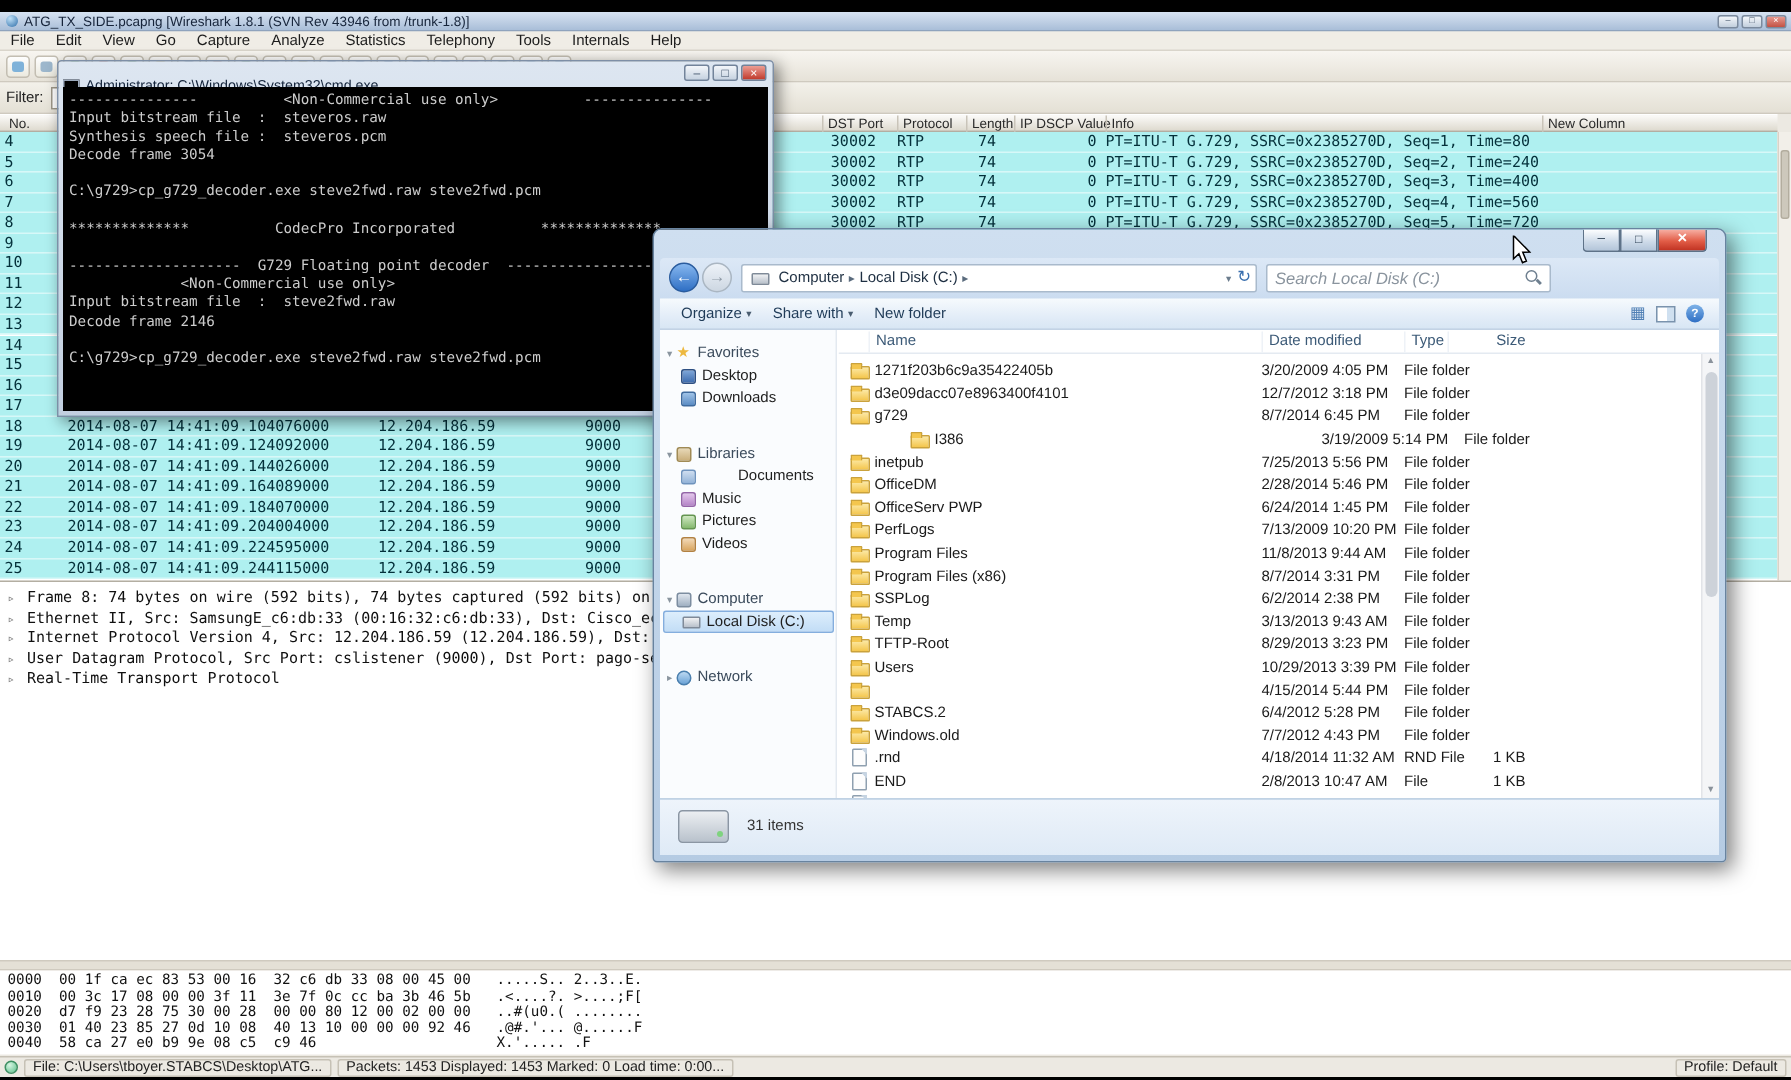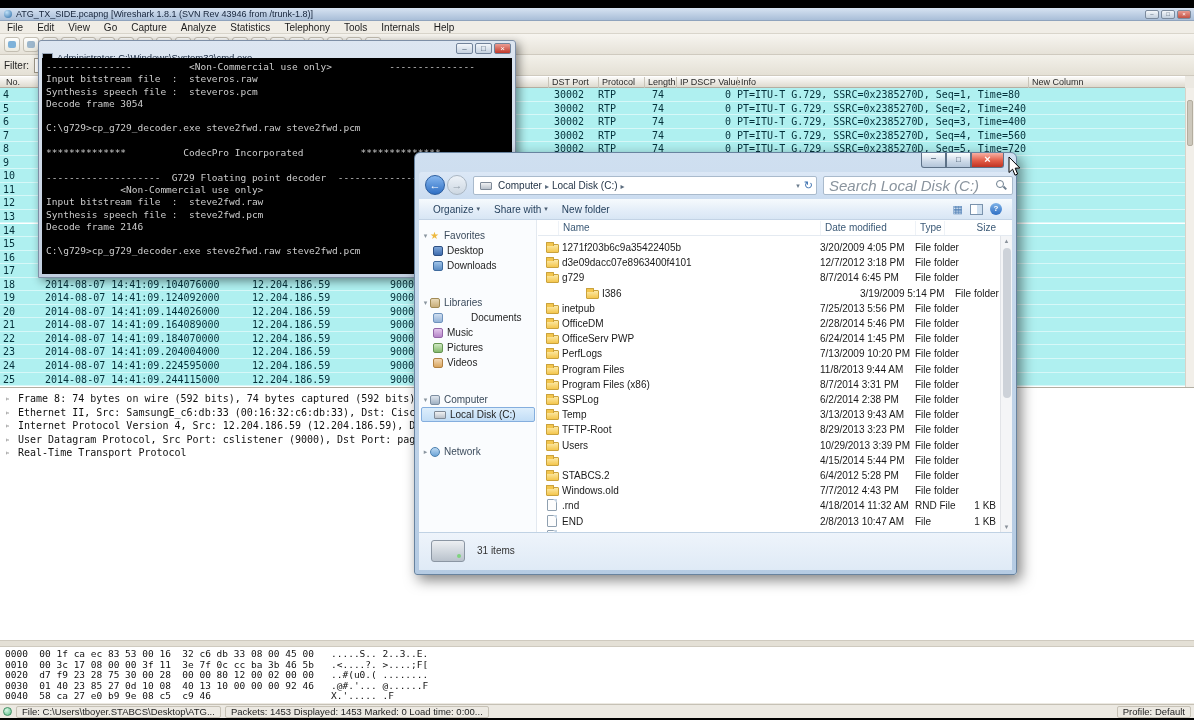--- a/index.html
+++ b/index.html
@@ -44,38 +44,38 @@
 #cmd{position:absolute;left:38px;top:40px;width:478px;height:238px;z-index:10;background:linear-gradient(#dde6f1,#c2cfe0);border:1px solid #7e8fa6;border-radius:3px 3px 0 0;box-shadow:3px 3px 10px rgba(0,0,0,.45)}
 #cmd-title{position:absolute;left:0;top:0;right:0;height:15px;display:flex;align-items:center;padding:16px 3px;font-size:9.5px;color:#13233a;white-space:nowrap}
 .cmd-ico{width:11px;height:9px;background:#000;border:1px solid #9aa8bb;margin-right:4px;flex:none}
 #cmd-caps{position:absolute;right:4px;top:2px;display:flex;gap:2px}
 .cmd-cap{width:17px;height:11px;border:1px solid #72839a;border-radius:2px;background:linear-gradient(#f3f6fa,#c6d2e0);text-align:center;font-size:8px;line-height:9px;color:#3c4f66}
 .cmd-cap.min::after{content:'–'}.cmd-cap.max::after{content:'□'}
 .cmd-cap.close{background:linear-gradient(#ec9d93,#c0392b);color:#fff}.cmd-cap.close::after{content:'×'}
 #cmd-body{position:absolute;left:3px;top:17px;width:470px;height:216px;background:#000;overflow:hidden;padding:3px 0 0 4px}
 .cmd-line{font-family:"DejaVu Sans Mono",monospace;font-size:9.5px;line-height:12.3px;min-height:12.3px;color:#ccc;white-space:pre}
 
-#exp{position:absolute;left:414px;top:152px;width:603px;height:423px;z-index:20;background:linear-gradient(#cfdff0,#b5cbe3);border:1px solid #68839f;border-radius:6px 6px 3px 3px;box-shadow:4px 5px 14px rgba(0,0,0,.5)}
+#exp{position:absolute;left:435px;top:152px;width:716px;height:423px;z-index:20;background:linear-gradient(#cfdff0,#b5cbe3);border:1px solid #68839f;border-radius:6px 6px 3px 3px;box-shadow:4px 5px 14px rgba(0,0,0,.5)}
 #exp-caps{position:absolute;right:12px;top:0;display:flex;z-index:2}
 .exp-cap{height:15px;border:1px solid #5e7288;border-top:none;background:linear-gradient(#fdfeff,#ccd9e8 60%,#b3c5d9);text-align:center;color:#2f4256}
 .exp-cap.min{width:25px;border-radius:0 0 0 3px;font-size:9px;line-height:10px}.exp-cap.min::after{content:'–'}
 .exp-cap.max{width:25px;font-size:8px;line-height:13px}.exp-cap.max::after{content:'□'}
 .exp-cap.close{width:33px;border-radius:0 0 3px 0;background:linear-gradient(#f7b0a4,#e25d47 55%,#c03322);color:#fff;font-size:11px;line-height:13px;font-weight:bold}.exp-cap.close::after{content:'×'}
 #exp-nav{position:absolute;left:4px;top:19px;right:4px;height:27px;background:linear-gradient(#dce8f6,#cbdcf0);border-radius:3px 3px 0 0}
 .navbtn{position:absolute;top:3px;width:20px;height:20px;border-radius:50%;text-align:center;font-size:11px;line-height:18px}
 #btn-back{left:6px;background:linear-gradient(#86b7ef,#2f6fc4);border:1px solid #2a5c9e;color:#fff}#btn-back::after{content:'←'}
 #btn-fwd{left:28px;background:linear-gradient(#edf2f8,#cdd7e2);border:1px solid #aab6c2;color:#8f9aa6}#btn-fwd::after{content:'→'}
 #addrbar{position:absolute;left:54px;top:4px;width:344px;height:19px;background:#fff;border:1px solid #a9bacc;border-radius:2px;display:flex;align-items:center;font-size:10px;color:#1e2f42;padding:0 3px}
 .addr-ico{width:12px;height:8px;background:linear-gradient(#f0f1f3,#b9c1cb);border:1px solid #7f8a98;border-radius:1px;margin:0 3px;flex:none}
 .crumb{padding:0 3px;white-space:nowrap}
 .crumb-sep{color:#5a6b7d;font-size:8px}
 #addr-tools{margin-left:auto;display:flex;align-items:center;gap:4px}
 .addr-caret{color:#6b7c8d;font-size:7px}.addr-caret::after{content:'▾'}
 .refresh-ico{color:#3a6fae;font-size:11px;line-height:11px}.refresh-ico::after{content:'↻'}
-#search{position:absolute;left:404px;top:4px;width:190px;height:19px;background:#fff;border:1px solid #a9bacc;border-radius:2px;display:flex;align-items:center;padding:0 5px;font-size:15px;color:#8a949e;font-style:italic}
+#search{position:absolute;left:404px;top:4px;width:190px;height:19px;background:#fff;border:1px solid #a9bacc;border-radius:2px;display:flex;align-items:center;padding:0 5px;font-size:11px;color:#8a949e;font-style:italic}
 .mag{position:relative;width:11px;height:11px;margin-left:auto;flex:none}
 .mag::before{content:'';position:absolute;left:0;top:0;width:6px;height:6px;border:1.5px solid #6e7f8f;border-radius:50%}
 .mag::after{content:'';position:absolute;left:6.5px;top:6.5px;width:4px;height:1.5px;background:#6e7f8f;transform:rotate(45deg)}
 #exp-toolbar{position:absolute;left:4px;top:46px;right:4px;height:21px;background:linear-gradient(#f6fafd,#e3edf8 60%,#d8e6f4);border-bottom:1px solid #c3d3e5;display:flex;align-items:center;font-size:10px;color:#1f3b58;gap:6px;padding:0 10px}
 .tb-item{display:flex;align-items:center;gap:3px;padding:0 4px;white-space:nowrap}
 .caret{font-size:7px;color:#4a5d70}.caret::after{content:'▾'}
 #tb-right{margin-left:auto;display:flex;align-items:center;gap:7px}
 .views-ico{color:#4f7fb5;font-size:11px;line-height:12px}.views-ico::after{content:'▦'}
 .prev-ico{width:13px;height:11px;border:1px solid #7a93ad;background:linear-gradient(90deg,#fff 55%,#cfe0f0 55%)}
 .help-ico{width:12px;height:12px;border-radius:50%;background:linear-gradient(#7fb3e8,#2f6fc4);color:#fff;font-size:8px;line-height:12px;text-align:center;font-weight:bold}.help-ico::after{content:'?'}
@@ -382,21 +382,20 @@
       <div class="cmd-line">Synthesis speech file :  steveros.pcm</div>
       <div class="cmd-line">Decode frame 3054</div>
       <div class="cmd-line"></div>
       <div class="cmd-line">C:\g729&gt;cp_g729_decoder.exe steve2fwd.raw steve2fwd.pcm</div>
       <div class="cmd-line"></div>
       <div class="cmd-line">**************          CodecPro Incorporated          **************</div>
       <div class="cmd-line"></div>
       <div class="cmd-line">--------------------  G729 Floating point decoder  --------------------</div>
       <div class="cmd-line">             &lt;Non-Commercial use only&gt;</div>
       <div class="cmd-line">Input bitstream file  :  steve2fwd.raw</div>
-      <div class="cmd-line">Synthesis speech file :  steve2fwd.pcm</div>
       <div class="cmd-line">Decode frame 2146</div>
       <div class="cmd-line"></div>
       <div class="cmd-line">C:\g729&gt;cp_g729_decoder.exe steve2fwd.raw steve2fwd.pcm</div>
     </div>
 </div>
 
 <div id="exp">
   <div id="exp-caps">
     <span class="exp-cap min"></span>
     <span class="exp-cap max"></span>

